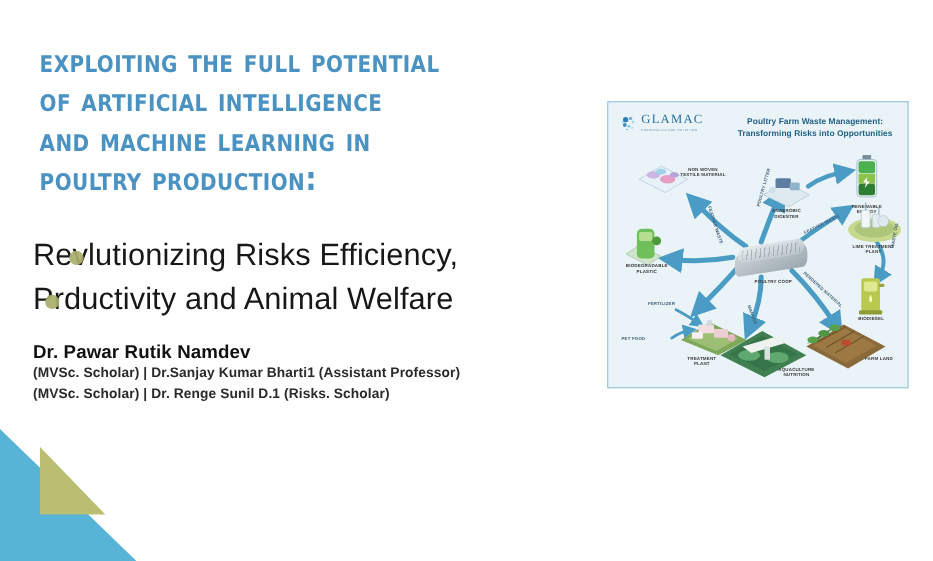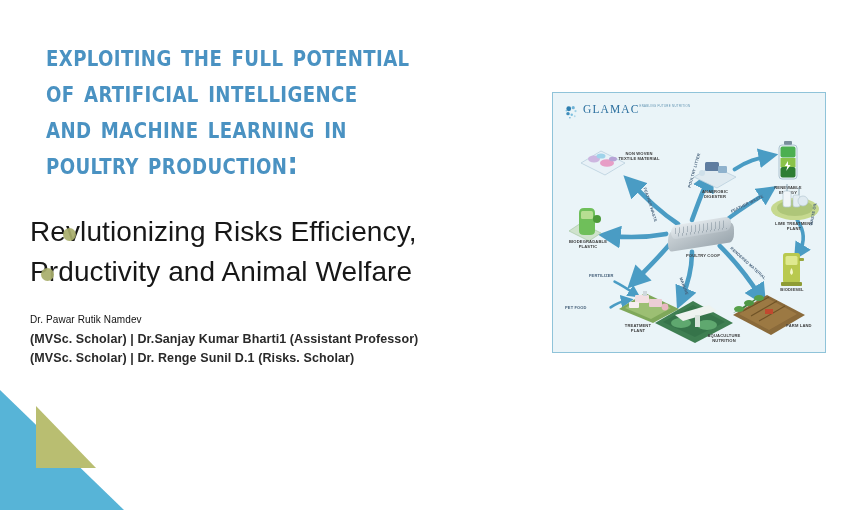--- a/index.html
+++ b/index.html
@@ -19,21 +19,21 @@
     clip-path: polygon(0 0, 100% 100%, 0 100%);
   }
   .corner-olive2 {
     position:absolute; left:36px; bottom:42px; width:60px; height:62px;
     background:#b9be71;
     clip-path: polygon(0 0, 100% 100%, 0 100%);
   }
 
   
   .title-block {
-    position:absolute; left:46px; top:38px; width:510px;
+    position:absolute; left:36px; top:38px; width:510px;
   }
   .title-line {
     color:#4a92c2;
     font-family:"DejaVu Sans Condensed","Liberation Sans Narrow","Liberation Sans", sans-serif;
     font-weight:bold;
     font-size:30px;
     line-height:36px;
     letter-spacing:0.4px;
     font-variant:small-caps;
     text-transform:lowercase;
@@ -70,22 +70,22 @@
     opacity:0.92;
   }
   .sub2 .olive-dot::after { left:-17px; }
 
   
   .authors {
     position:absolute; left:30px; top:310px; width:470px;
   }
   .author-name {
     color:#111111;
-    font-size:10px;
-    font-weight:normal;
+    font-size:17px;
+    font-weight:bold;
     line-height:20px;
     letter-spacing:0.1px;
   }
   .author-aff {
     color:#2a2a2a;
     font-size:12.5px;
     font-weight:700;
     line-height:19px;
     letter-spacing:0.1px;
   }
@@ -94,21 +94,21 @@
   .figure {
     position:absolute; left:552px; top:92px; width:274px; height:261px;
     background:#eaf4f8;
     border:1.5px solid #8fc3d9;
     overflow:hidden;
   }
   .fig-inner { position:absolute; inset:0; }
 
   .glamac { position:absolute; left:12px; top:10px; display:flex; align-items:flex-start; }
   .glamac-mark { width:15px; height:15px; position:relative; margin-right:3px; margin-top:2px; }
-  .glamac-text { display:flex; }
+  .glamac-text { display:flex; flex-direction:column; }
   .glamac-name {
     font-size:11.5px; color:#2b6f9e; letter-spacing:1.1px;
     font-family:"Liberation Serif", serif; line-height:12px;
   }
   .glamac-sub {
     font-size:2.8px; color:#5b8fae; letter-spacing:0.35px; line-height:4px; margin-top:1px;
   }
 
   .fig-title {
     position:absolute; left:108px; top:13px; width:160px; text-align:center;
@@ -190,20 +190,24 @@
             <circle cx="6.5" cy="17" r="1" fill="#5aa6cd"></circle>
             <circle cx="1.8" cy="7.5" r="1.1" fill="#86c3e0"></circle>
           </svg>
         </div>
         <div class="glamac-text">
           <div class="glamac-name">GLAMAC</div>
           <div class="glamac-sub">ENABLING FUTURE NUTRITION</div>
         </div>
       </div>
 
+      <div class="fig-title">
+        <div>Poultry Farm Waste Management:</div>
+        <div>Transforming Risks into Opportunities</div>
+      </div>
 
       <svg class="arrows" viewBox="0 0 274 261">
         <defs>
           <marker id="ah" markerWidth="5" markerHeight="5" refX="2.2" refY="2.5" orient="auto">
             <path d="M0,0 L5,2.5 L0,5 Z" fill="#4a9cc4"></path>
           </marker>
         </defs>
         <g fill="none" stroke="#4a9cc4" stroke-width="4.6" marker-end="url(#ah)" stroke-linecap="round">
 
           <path d="M126,132 C108,120 96,108 80,92"></path>

